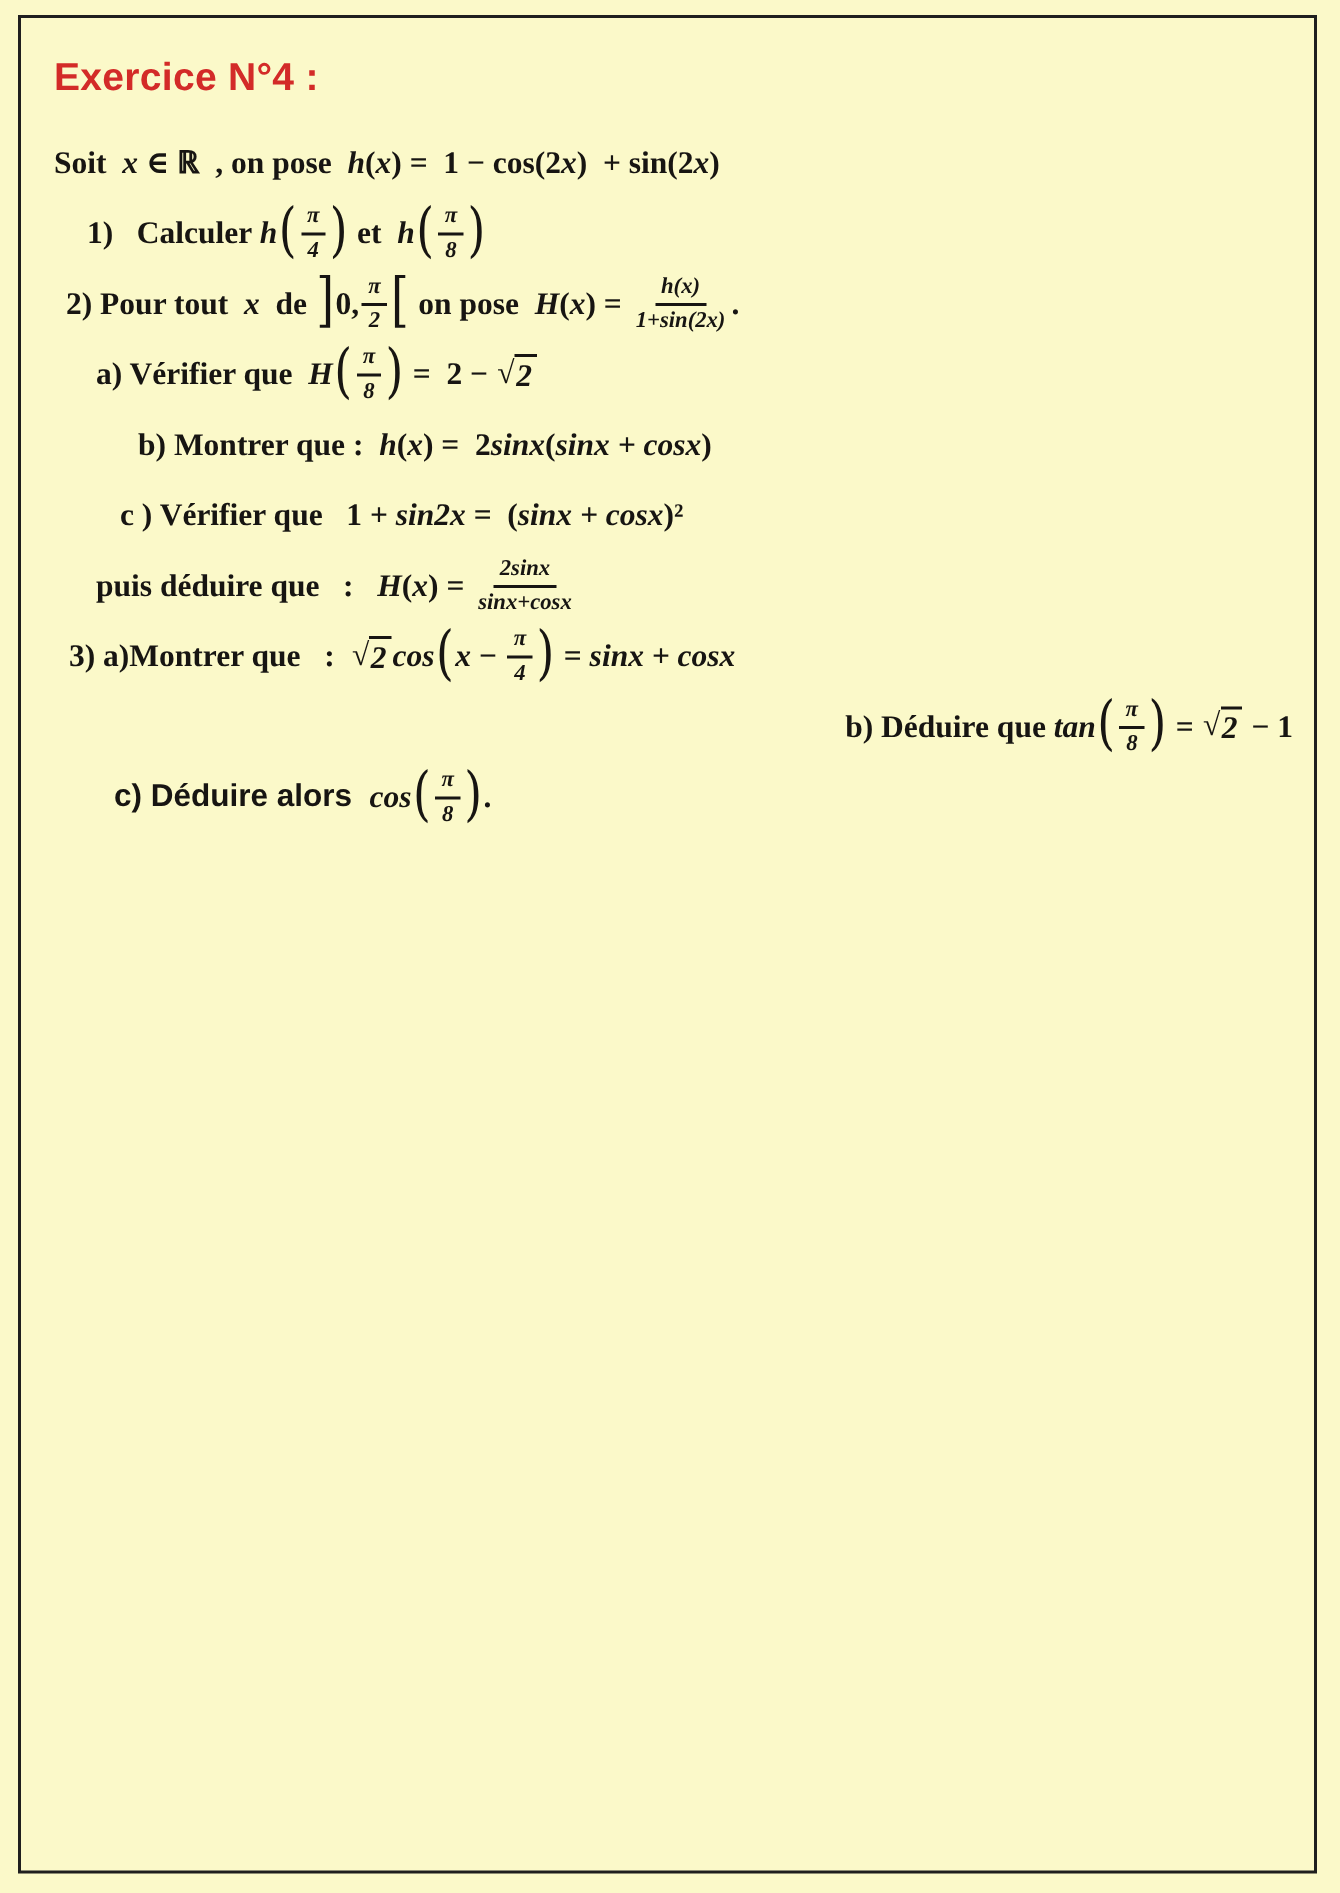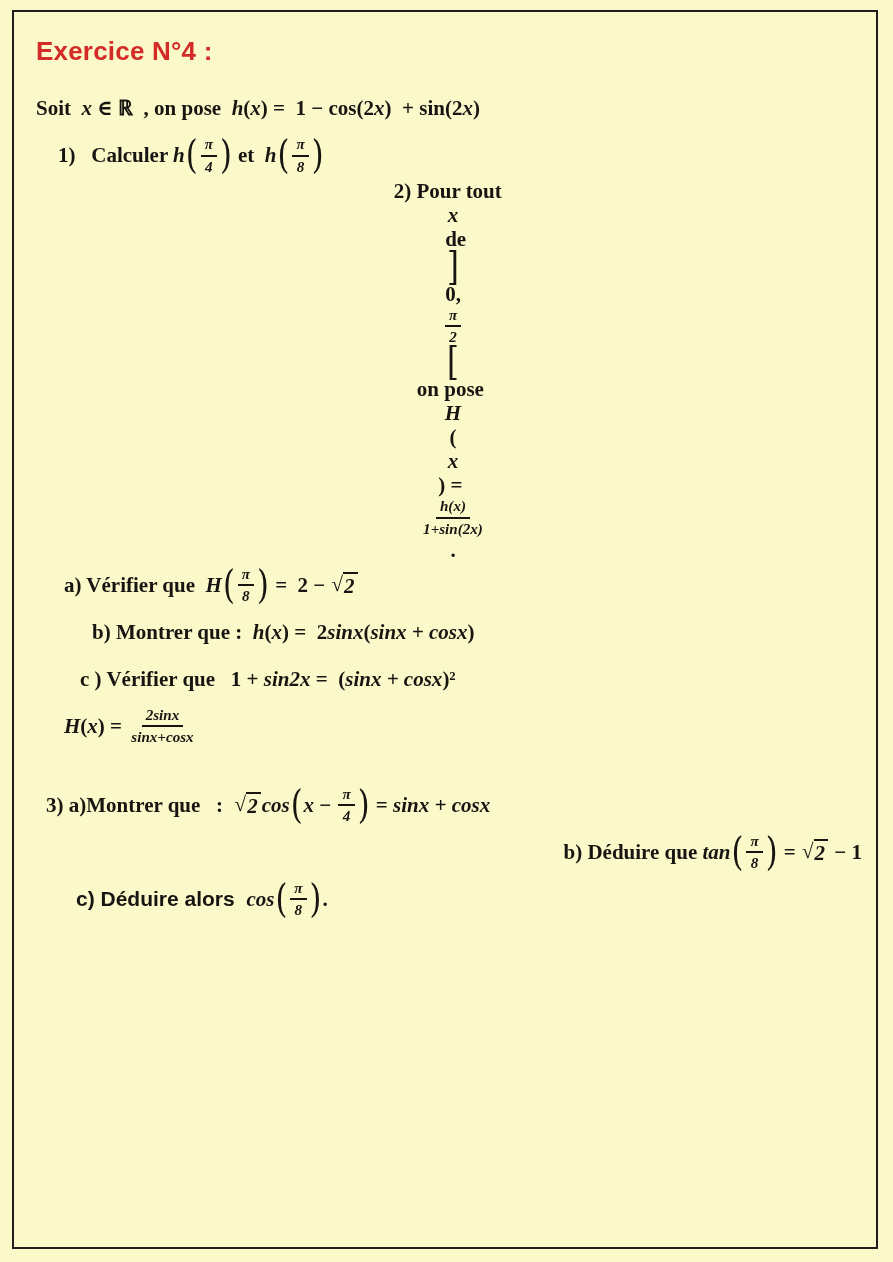--- a/index.html
+++ b/index.html
@@ -99,21 +99,21 @@
         <span class="bigdelim">)</span>
         <span class="t rm"> et  </span>
         <span class="t it">h</span>
         <span class="bigdelim">(</span>
         <span class="frac">
           <span class="num">π</span>
           <span class="den">8</span>
         </span>
         <span class="bigdelim">)</span>
       </div>
-      <div class="line" style="margin-left: 16px; flex-direction: column;">
+      <div class="line" style="margin-left: 16px;">
         <span class="t rm">2) Pour tout  </span>
         <span class="t it">x</span>
         <span class="t rm">  de </span>
         <span class="bigdelim">]</span>
         <span class="t rm">0,</span>
         <span class="frac">
           <span class="num">π</span>
           <span class="den">2</span>
         </span>
         <span class="bigdelim">[</span>
@@ -155,30 +155,31 @@
         <span class="t rm">)</span>
       </div>
       <div class="line" style="margin-left: 52px;">
         <span class="t rm">c ) Vérifier que   1 + </span>
         <span class="t it">sin2x</span>
         <span class="t rm"> =  (</span>
         <span class="t it">sinx + cosx</span>
         <span class="t rm">)²</span>
       </div>
       <div class="line" style="margin-left: 36px;">
+        <span class="t rm">puis déduire que   :   </span>
         <span class="t it">H</span>
         <span class="t rm">(</span>
         <span class="t it">x</span>
         <span class="t rm">) = </span>
         <span class="frac">
           <span class="num">2sinx</span>
           <span class="den">sinx+cosx</span>
         </span>
       </div>
-      <div class="line" style="margin-left: 18px; margin-top: 32px;">
+      <div class="line" style="margin-left: 18px;">
         <span class="t rm">3) a)Montrer que   :  </span>
         <span class="sqrt">
           <span class="radix">√</span>
           <span class="radicand">2</span>
         </span>
         <span class="t it">cos</span>
         <span class="bigdelim">(</span>
         <span class="t it">x</span>
         <span class="t rm"> − </span>
         <span class="frac">

